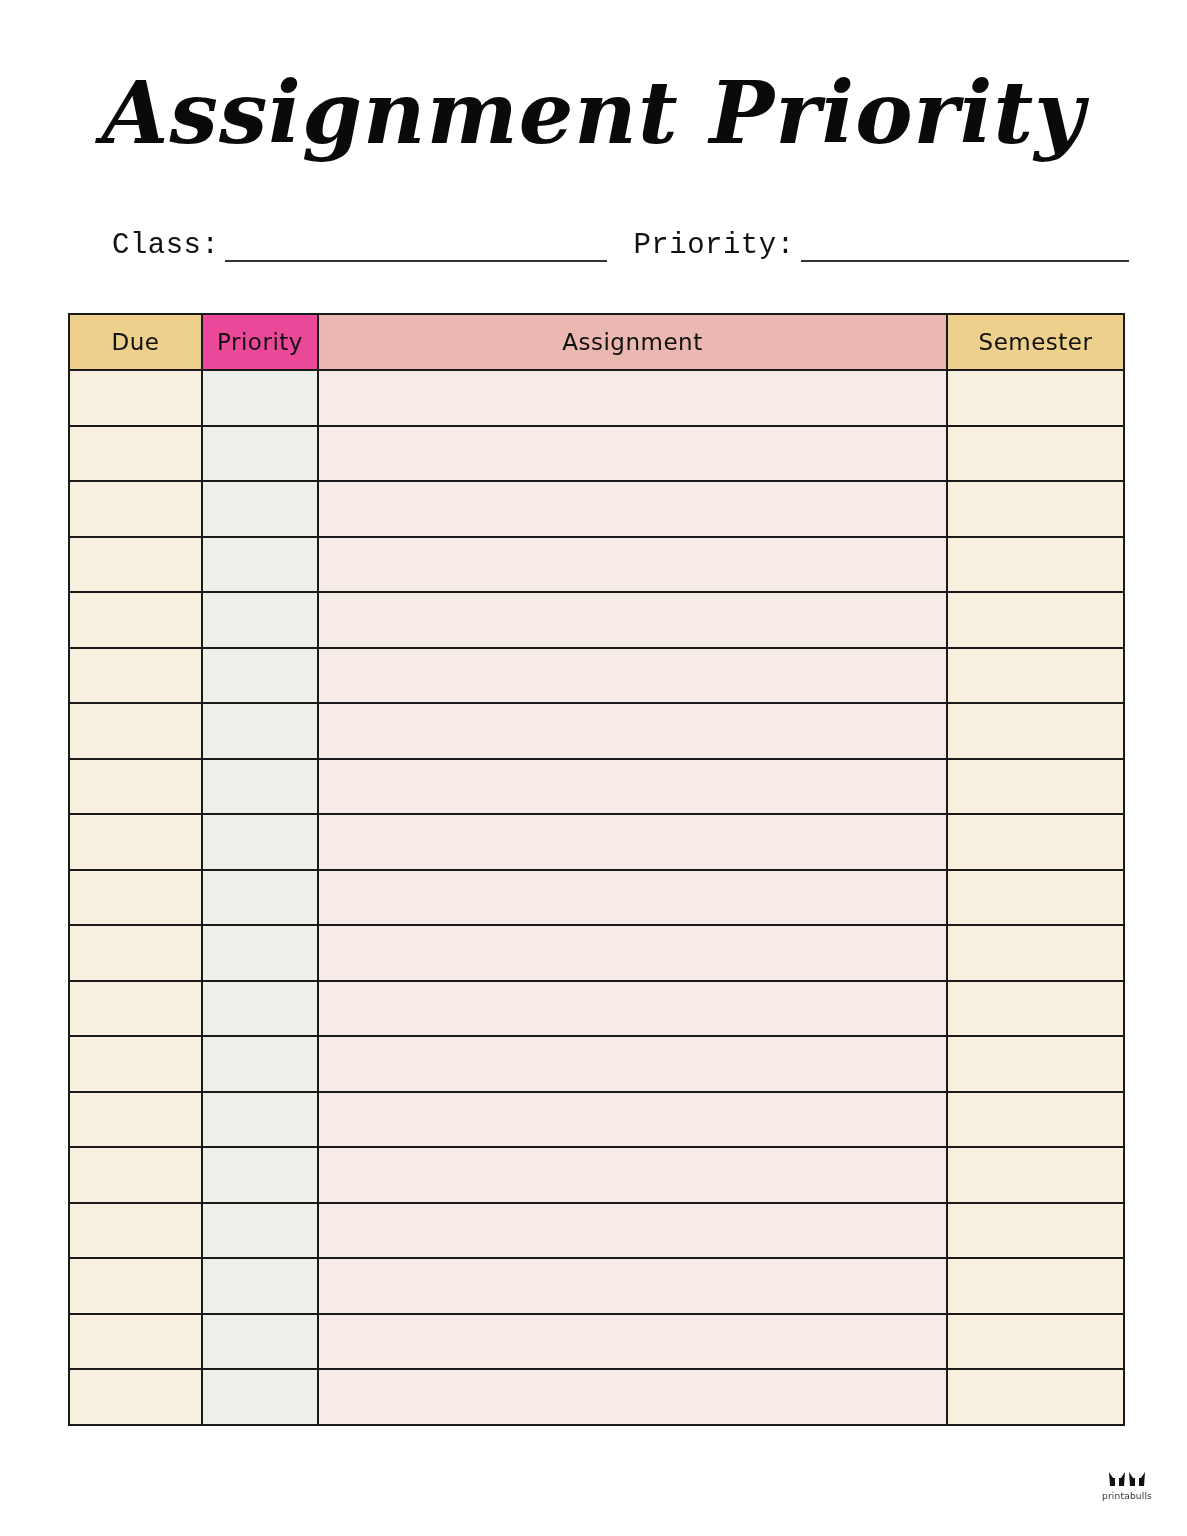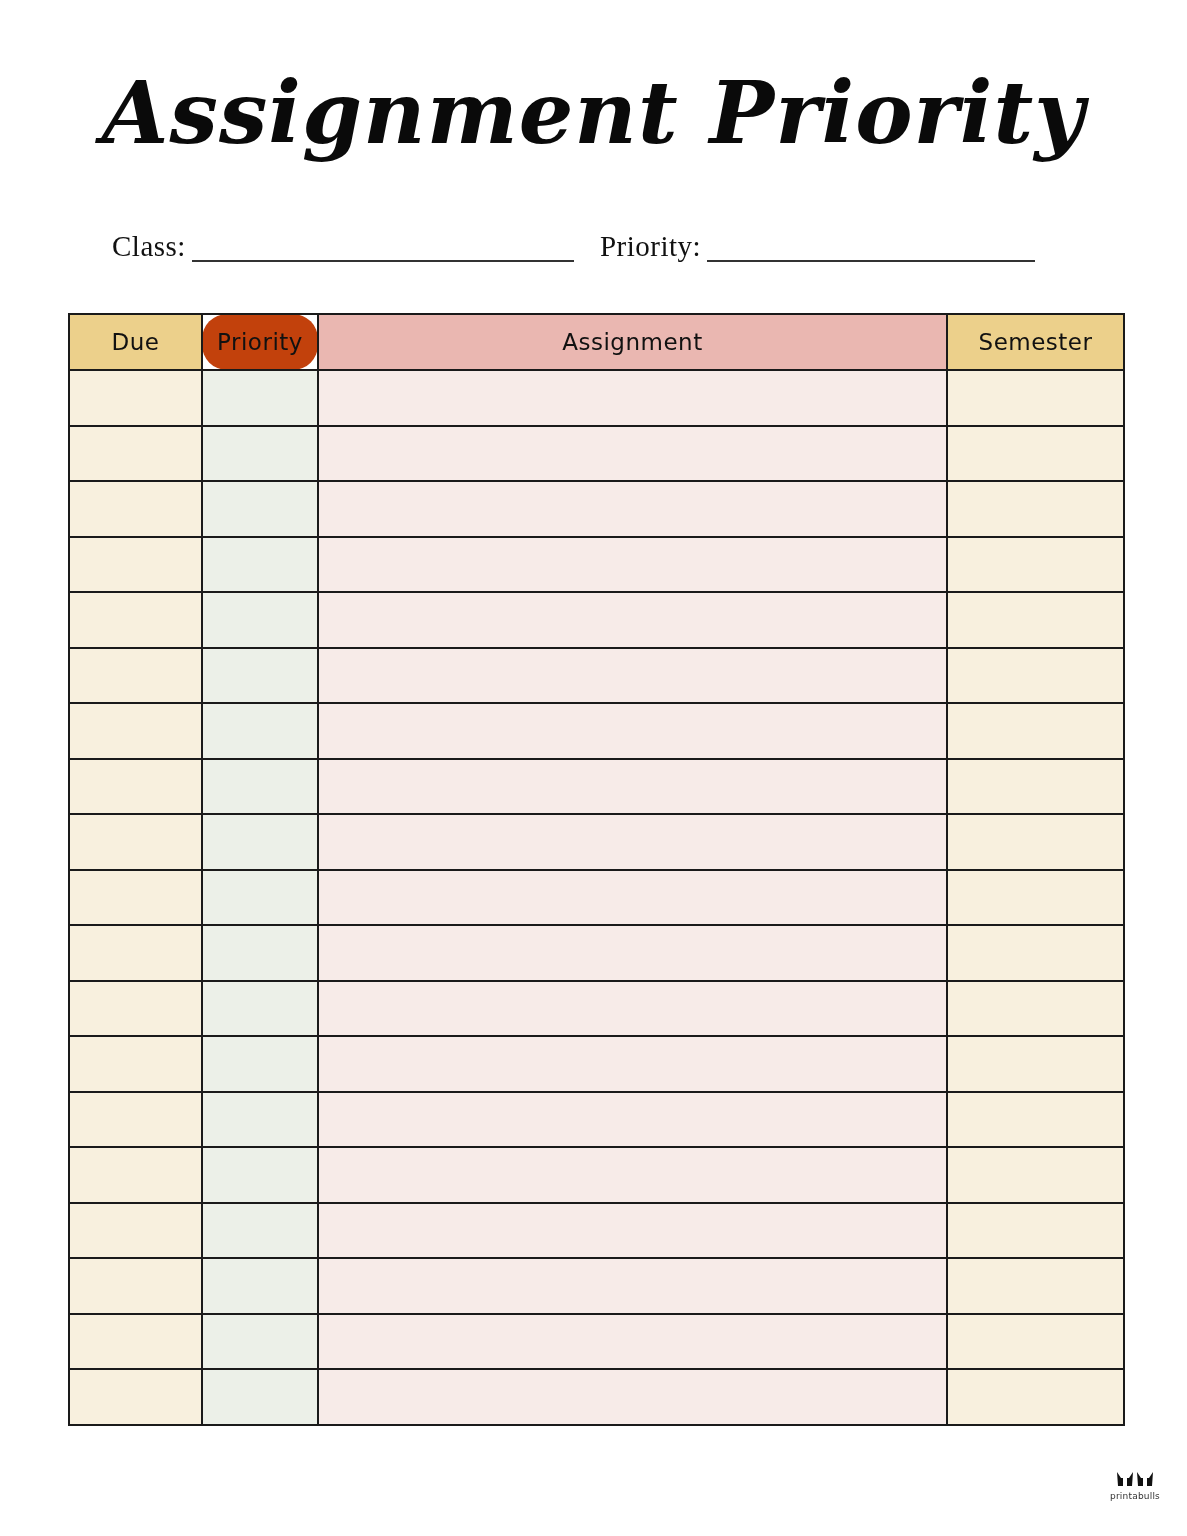--- a/index.html
+++ b/index.html
@@ -1,46 +1,46 @@
 <!DOCTYPE html>
 <html><head>
 <meta charset="utf-8">
 <style>
   html, body { margin:0; padding:0; background:#ffffff; }
   body { width:1187px; height:1536px; position:relative; overflow:hidden; font-family:"DejaVu Sans", sans-serif; color:#111; }
   .title { position:absolute; left:0; top:62px; width:1187px; text-align:center; font-family:"DejaVu Serif", serif; font-style:italic; font-size:86px; font-weight:bold; letter-spacing:1px; color:#0a0a0a; }
   .field-row { position:absolute; top:222px; left:112px; height:40px; display:flex; align-items:flex-end; font-size:29px; }
-  .field-label { font-family:Liberation Serif, serif; font-weight:normal; letter-spacing:0.5px; line-height:32px; }
+  .field-label { font-family:Liberation Mono, monospace; font-weight:normal; letter-spacing:0.5px; line-height:32px; }
   .field-line { border-bottom:2px solid #333; height:30px; margin-left:6px; }
   table { border-collapse:collapse; width:1051px; position:absolute; left:68px; top:313px; table-layout:fixed; }
   th, td { border:2px solid #1a1a1a; padding:0; }
   th { height:54px; font-weight:normal; font-size:23px; letter-spacing:0.5px; }
   td { height:53.5px; }
-  .logo { position:absolute; left:1097px; top:1470px; width:60px; text-align:center;margin-left:8px; }
+  .logo { position:absolute; left:1097px; top:1470px; width:60px; text-align:center; }
   .logo-dogs { font-size:16px; line-height:16px; letter-spacing:-2px; }
   .logo-text { font-size:9px; color:#333; letter-spacing:0.2px; }
 </style>
 </head>
 <body>
 
 <div class="title">Assignment Priority</div>
 
 <div class="field-row">
   <span class="field-label">Class:</span>
   <span class="field-line" style="width:382px"></span>
   <span style="width:26px"></span>
   <span class="field-label">Priority:</span>
   <span class="field-line" style="width:328px"></span>
 </div>
 
 <table>
   <thead>
     <tr id="hdr">
         <th style="background: rgb(236, 208, 139); width: 131px;">Due</th>
-        <th style="background: #c2410c; width: 114px; border-radius: 25px;">Priority</th>
+        <th style="background: #ec4899; width: 114px;">Priority</th>
         <th style="background: rgb(234, 183, 177); width: 627px;">Assignment</th>
         <th style="background: rgb(236, 208, 139); width: 175px;">Semester</th>
       </tr>
   </thead>
   <tbody id="tbody">
       <tr>
         <td style="background: rgb(248, 240, 222);"></td>
         <td style="background: rgb(236, 240, 232);"></td>
         <td style="background: rgb(247, 235, 232);"></td>
         <td style="background: rgb(248, 240, 222);"></td>

